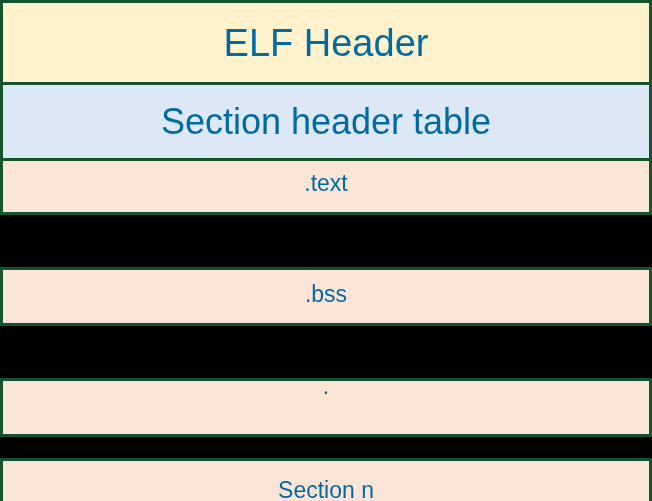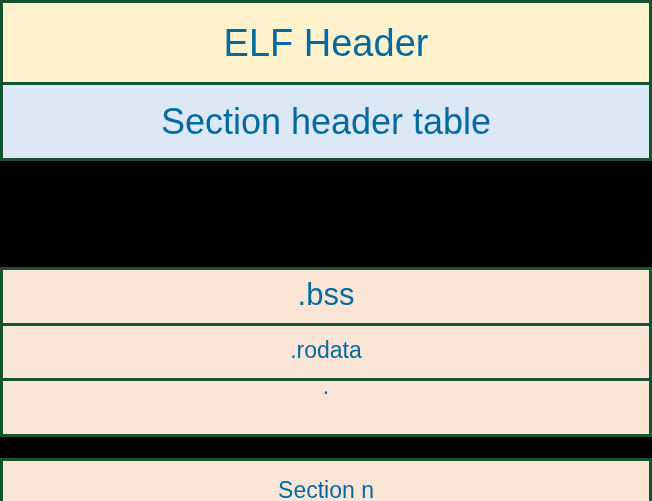--- a/index.html
+++ b/index.html
@@ -43,29 +43,29 @@
 <div class="diagram">
 
   <div class="block" style="top:0; height:79px; background:#fff2cc;">
     <span style="font-size:38px;">ELF Header</span>
   </div>
 
   <div class="block" style="top:82px; height:73px; background:#dde8f6;text-align:right;">
     <span style="font-size:36px;">Section header table</span>
   </div>
 
+  <div class="block" style="top:158px; height:51px; background:#fbe5d7;">
+    <span style="font-size:23px; margin-top:-6px;">.text</span>
+  </div>
 
 
   <div class="block" style="top:267px; height:53px; background:#fbe5d7;">
-    <span style="font-size:31px; margin-top:-4px;">.bss</span>
+    <span style="font-size:23px; margin-top:-4px;">.bss</span>
   </div>
 
-  <div class="block" style="top:323px; height:52px; background:#fbe5d7;">
-    <span style="font-size:23px; margin-top:-4px;">.rodata</span>
-  </div>
 
   <div class="block" style="top:378px; height:53px; background:#fbe5d7; align-items:flex-start;">
     <span style="font-size:23px; margin-top:-6px;">.</span>
   </div>
 
   <div class="block" style="top:458px; height:52px; background:#fbe5d7;">
     <span style="font-size:23px; margin-top:6px;">Section n</span>
   </div>
 
 </div>

